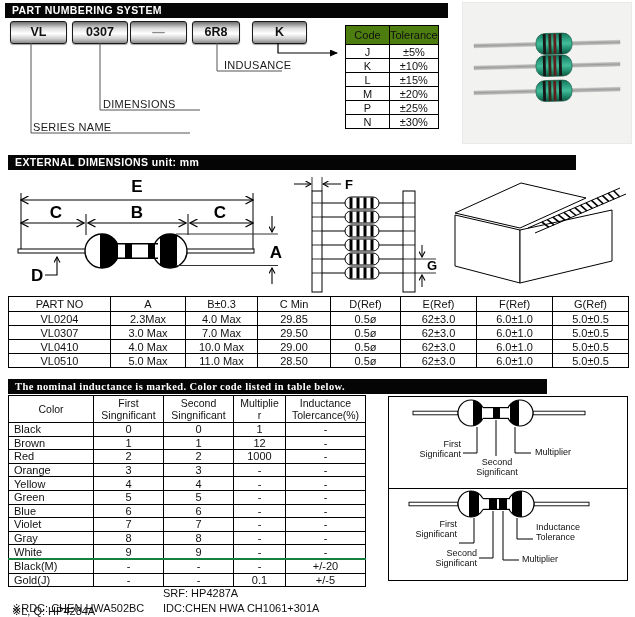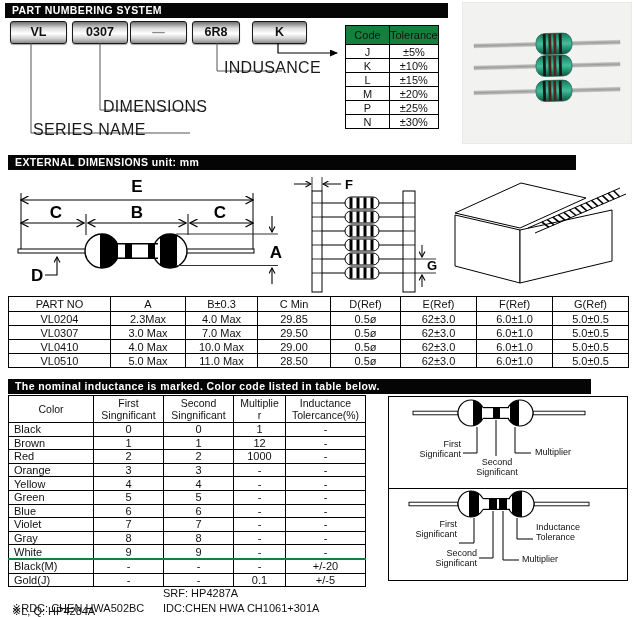--- a/index.html
+++ b/index.html
@@ -4,42 +4,42 @@
 <style>
   html,body{margin:0;padding:0;background:#fff;}
   .page{position:relative;width:635px;height:617px;background:#fff;overflow:hidden;
         font-family:"Liberation Sans","DejaVu Sans",sans-serif;color:#111;padding-left:44px;}
   svg{font-family:"Liberation Sans","DejaVu Sans",sans-serif;}
 
   .bar{position:absolute;background:#050505;color:#fff;font-weight:bold;font-size:10.5px;
        line-height:15px;padding-left:7px;letter-spacing:.4px;box-sizing:border-box;}
   .bar1{left:5px;top:3px;width:443px;height:15px;}
   .bar2{left:8px;top:155px;width:568px;height:15px;}
-  .bar3{left:8px;top:379px;width:583px;height:15px;}
+  .bar3{left:8px;top:379px;width:539px;height:15px;font-family:Liberation Serif, serif;}
 
   .pn-box{position:absolute;top:21px;height:21px;border:1px solid #1a1a1a;border-radius:3px;
           background:linear-gradient(180deg,#6e6e6e 0%,#dedede 30%,#ffffff 55%,#d2d2d2 78%,#8a8a8a 100%);
           text-align:center;font-weight:bold;font-size:12.5px;line-height:21px;
           box-shadow:0 1px 1px rgba(0,0,0,.35);}
   .pn-b1{left:10px;width:55px;}
   .pn-b2{left:72px;width:54px;}
   .pn-b3{left:130px;width:55px;color:#8a8a8a;}
   .pn-b4{left:192px;width:46px;}
   .pn-b5{left:252px;width:53px;}
 
-  .callout{position:absolute;font-size:16px;color:#1a1a1a;letter-spacing:.3px;}
+  .callout{position:absolute;font-size:11px;color:#1a1a1a;letter-spacing:.3px;}
   .co-series{left:33px;top:121px;}
   .co-dims{left:103px;top:98px;}
   .co-ind{left:224px;top:59px;}
 
   table{border-collapse:collapse;}
   th,td{border:1px solid #000;text-align:center;padding:0;}
 
   .code-table{position:absolute;left:345px;top:25px;font-size:11px;}
-  .code-table th{background:#15803d;font-weight:normal;height:18px;}
+  .code-table th{background:#4d7c0f;font-weight:normal;height:18px;}
   .code-table td{height:13px;}
 
   .dim-table{position:absolute;left:8px;top:296px;font-size:11px;}
   .dim-table th{font-weight:normal;height:14px;margin-left:44px;}
   .dim-table td{height:13px;}
 
   .color-table{position:absolute;left:8px;top:395px;font-size:11px;}
   .color-table th{font-weight:normal;font-size:10.5px;line-height:12px;height:26px;
                   white-space:pre-line;vertical-align:middle;}
   .color-table td{height:12.6px;}

